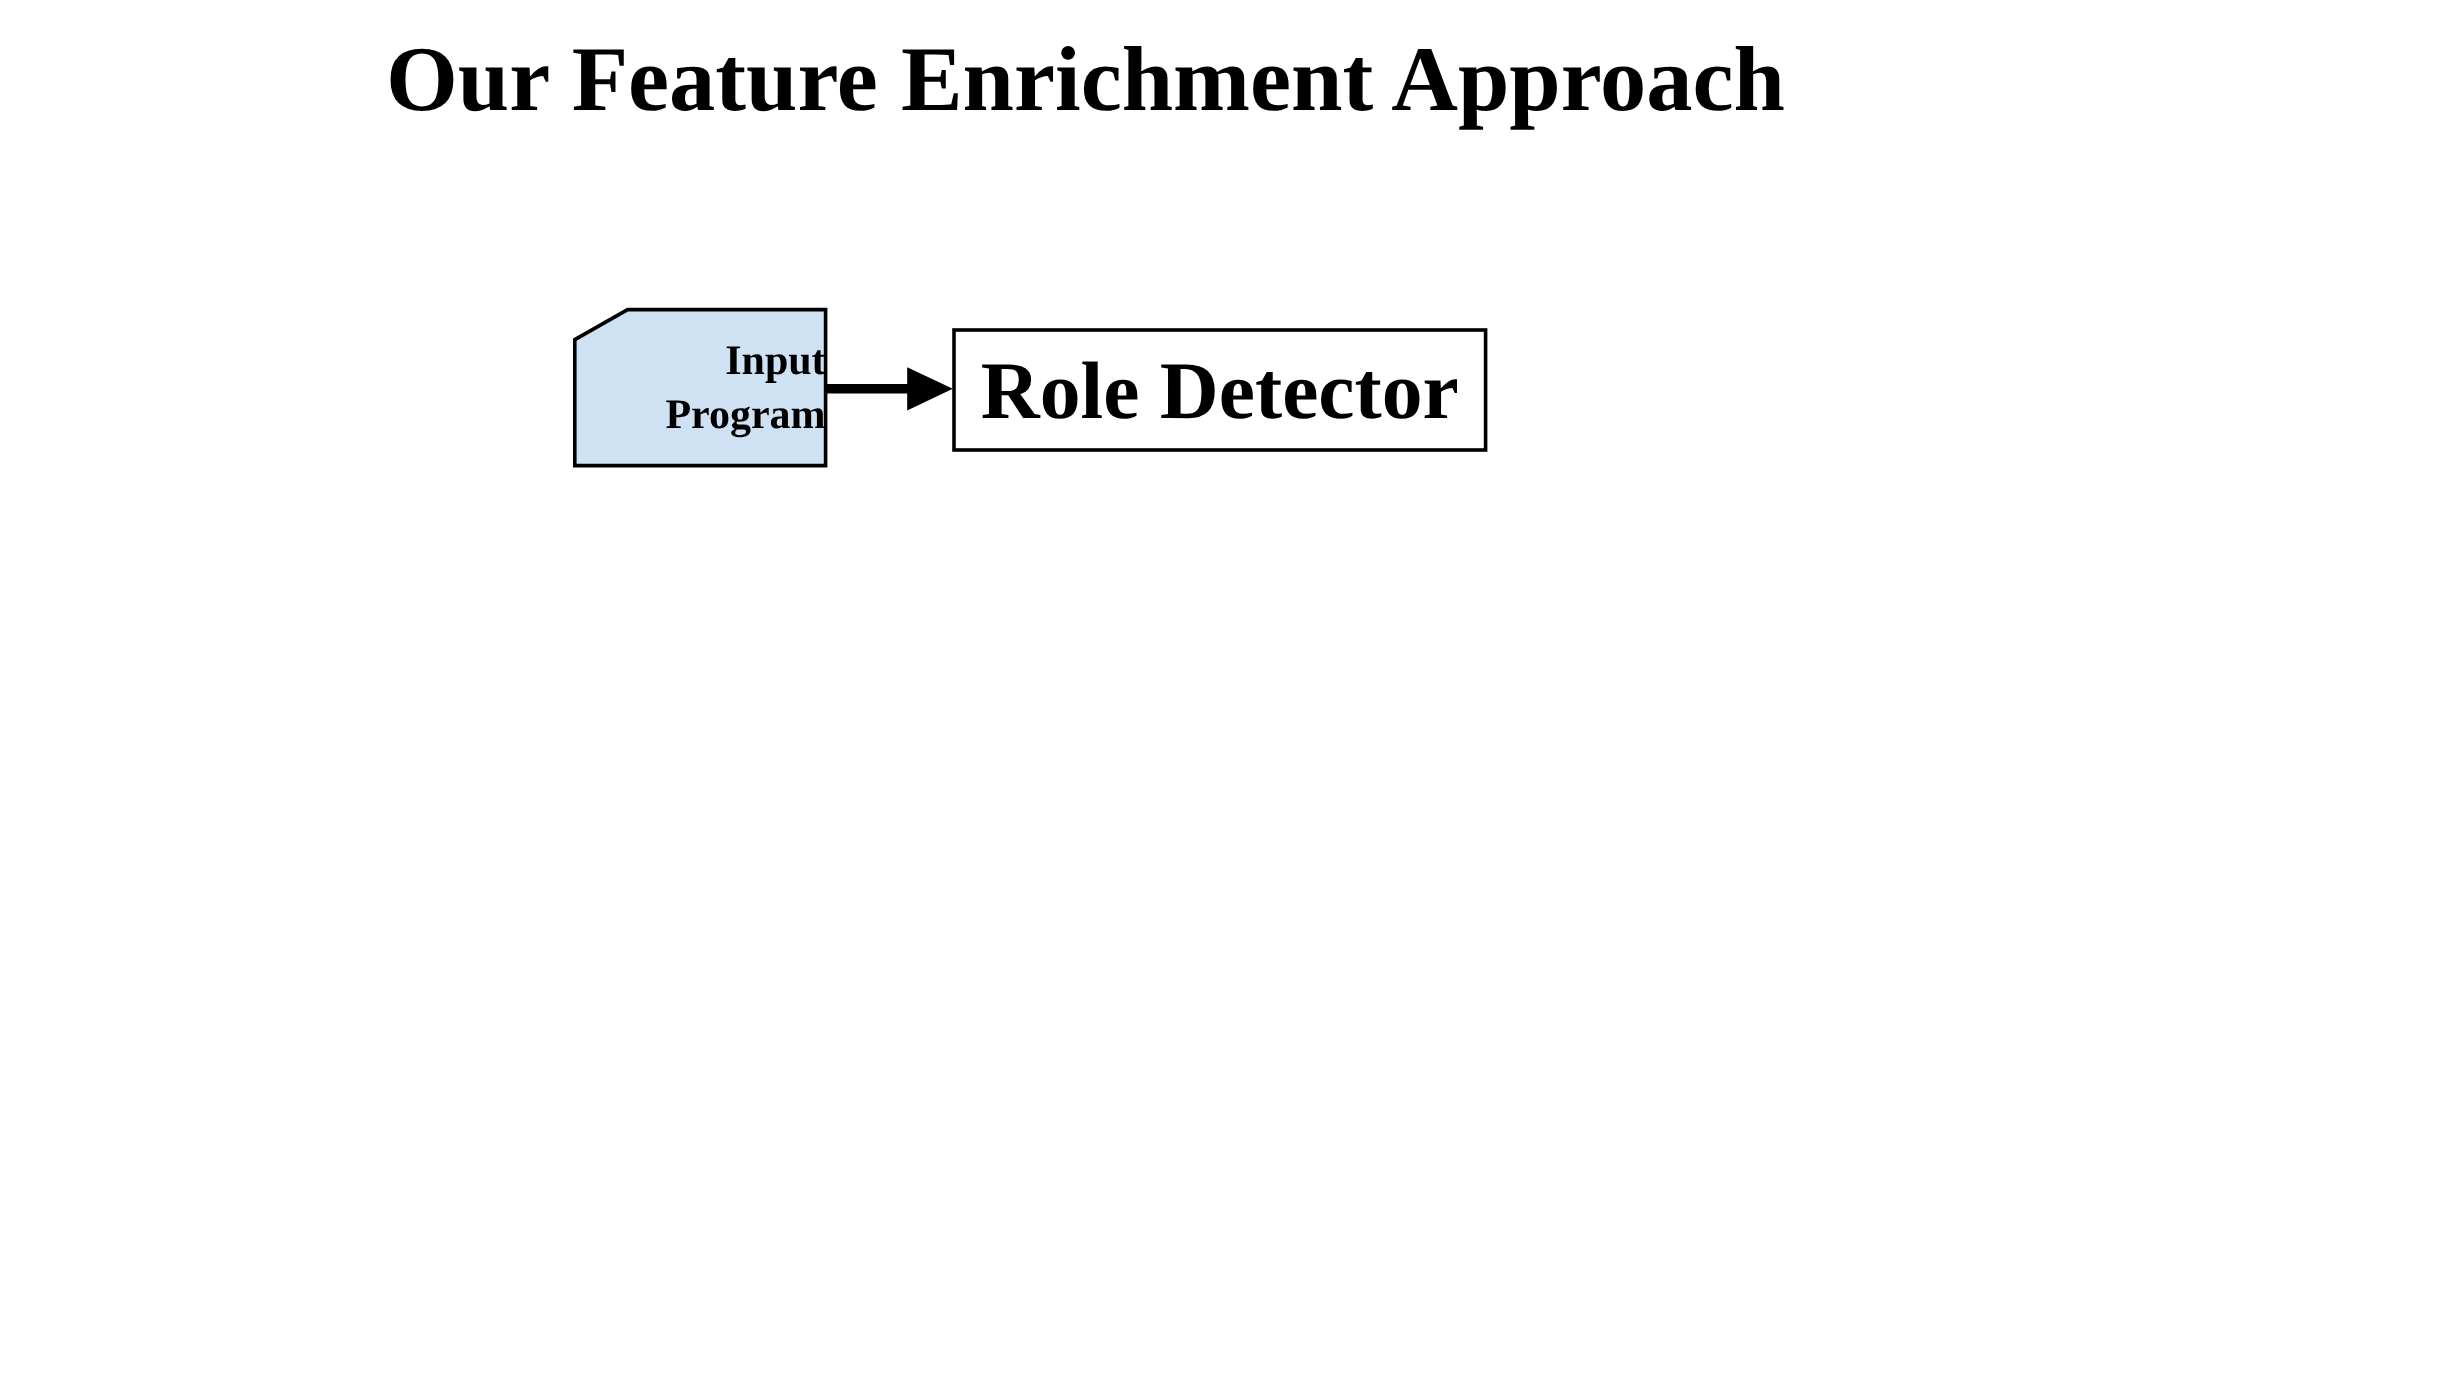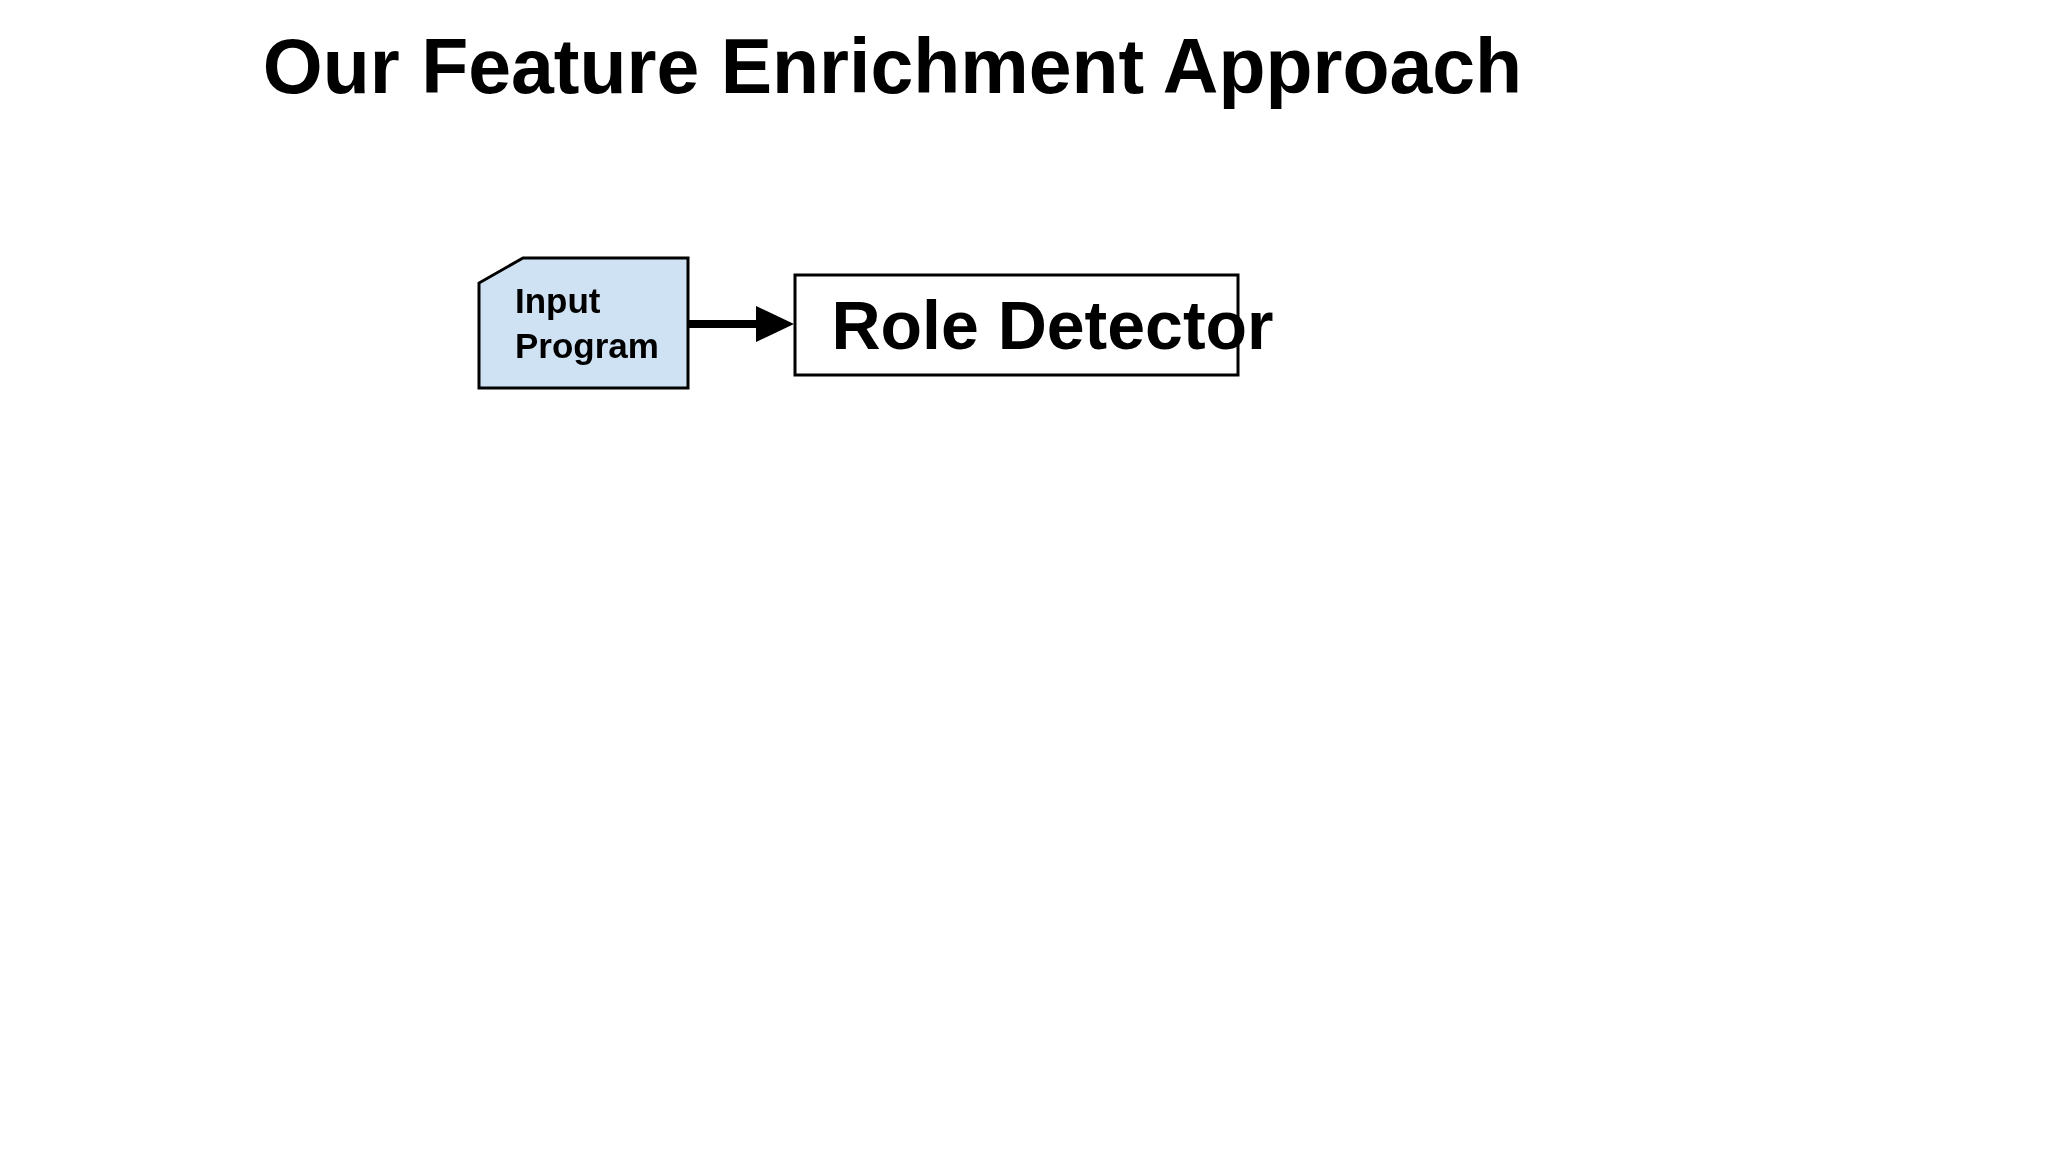--- a/index.html
+++ b/index.html
@@ -6,22 +6,23 @@
     margin: 0;
     padding: 0;
     background: #ffffff;
   }
   .slide {
     position: relative;
     width: 1785px;
     height: 1152px;
     background: #ffffff;
     overflow: hidden;
-    font-family: Liberation Sans, sans-serif;
+    font-family: Liberation Serif, serif;
     color: #000000;
+    padding-left: 24px;
   }
   .slide-title {
     position: absolute;
     top: 22px;
     left: 0;
     width: 100%;
     margin: 0;
     text-align: center;
     font-size: 77px;
     font-weight: bold;
@@ -31,24 +32,23 @@
   .diagram-svg {
     position: absolute;
     top: 0;
     left: 0;
   }
   .node-label {
     position: absolute;
     display: flex;
     align-items: center;
     justify-content: center;
-    text-align: left;
+    text-align: right;
     font-weight: bold;
     color: #000000;
-    margin-left: 36px;
   }
   .input-program-label {
     left: 479px;
     top: 258px;
     width: 209px;
     height: 130px;
     font-size: 35px;
     line-height: 1.3;
   }
   .role-detector-label {

